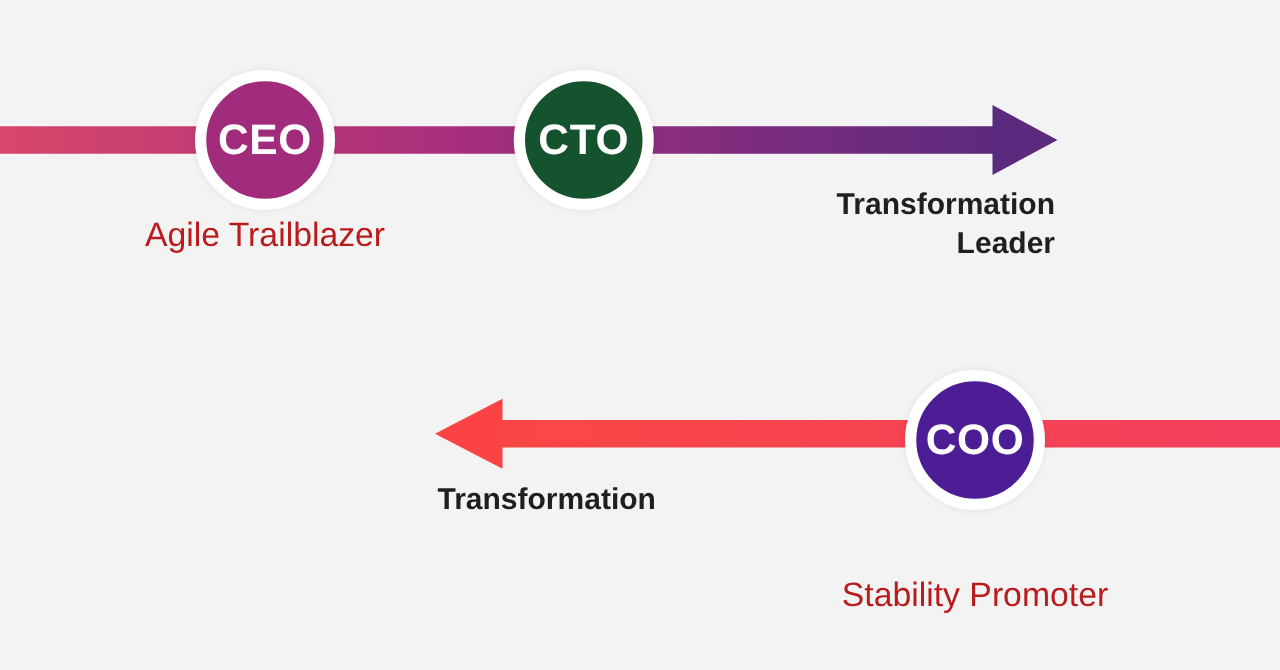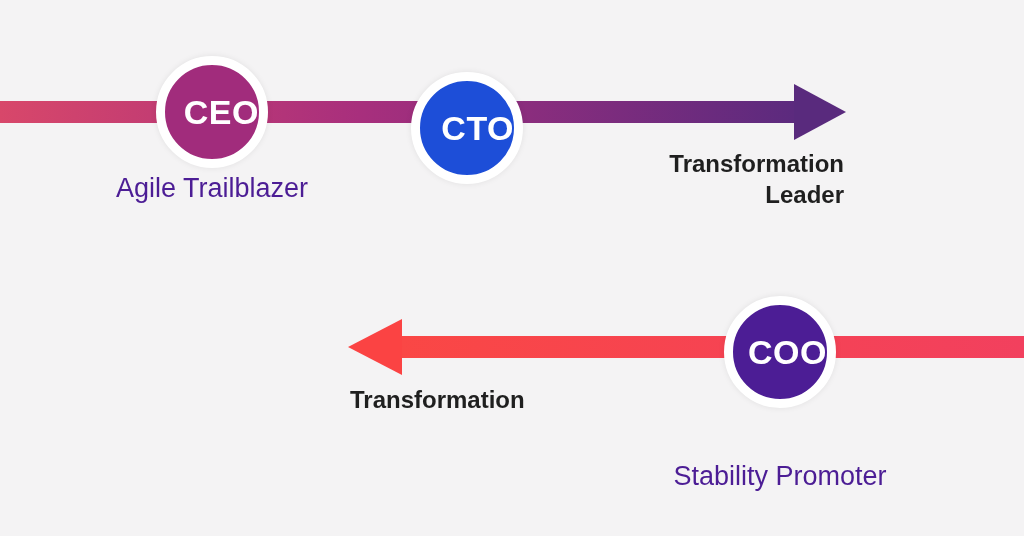--- a/index.html
+++ b/index.html
@@ -33,37 +33,37 @@
     border-top:28px solid transparent;
     border-bottom:28px solid transparent;
     border-right:54px solid #fb4343;
   }
   
   .circle{
     position:absolute;
     width:94px;height:94px;
     border:9px solid #ffffff;
     border-radius:50%;
-    display:flex;align-items:center;justify-content:flex-end;
+    display:flex;align-items:center;justify-content:center;
     box-shadow:0 0 6px rgba(0,0,0,0.08);
   }
   .role{
     color:#ffffff;
     font-size:34px;
     font-weight:700;
     letter-spacing:0.5px;
   }
   
   .node-label{
     position:absolute;
     width:240px;
     text-align:center;
     font-size:27px;
     line-height:1.4;
-    color:#4c1d95;
+    color:#b91c1c;
   }
   
   .caption{
     position:absolute;
     font-size:24px;
     font-weight:700;
     line-height:1.3;
     color:#1f1f1f;
   }
   .caption-top{left:558px;top:148px;width:286px;text-align:right;}
@@ -75,21 +75,21 @@
 <div class="canvas">
 
   <div class="shaft top-shaft"></div>
   <div class="head head-right" style="border-left-color: rgb(89, 42, 125);"></div>
 
   <div class="circle" style="left: 156px; top: 56px; background: rgb(161, 44, 124);">
     <span class="role">CEO</span>
   </div>
   <div class="node-label" style="left:92px;top:170px;">Agile Trailblazer</div>
 
-  <div class="circle" style="left: 411px; top: 72px; background: #1d4ed8;">
+  <div class="circle" style="left: 411px; top: 56px; background: #14532d;">
     <span class="role">CTO</span>
   </div>
 
   <div class="caption caption-top">
     <span>Transformation</span><br>
     <span>Leader</span>
   </div>
 
   <div class="shaft bottom-shaft"></div>
   <div class="head head-left" style="border-right-color: rgb(251, 67, 67);"></div>

